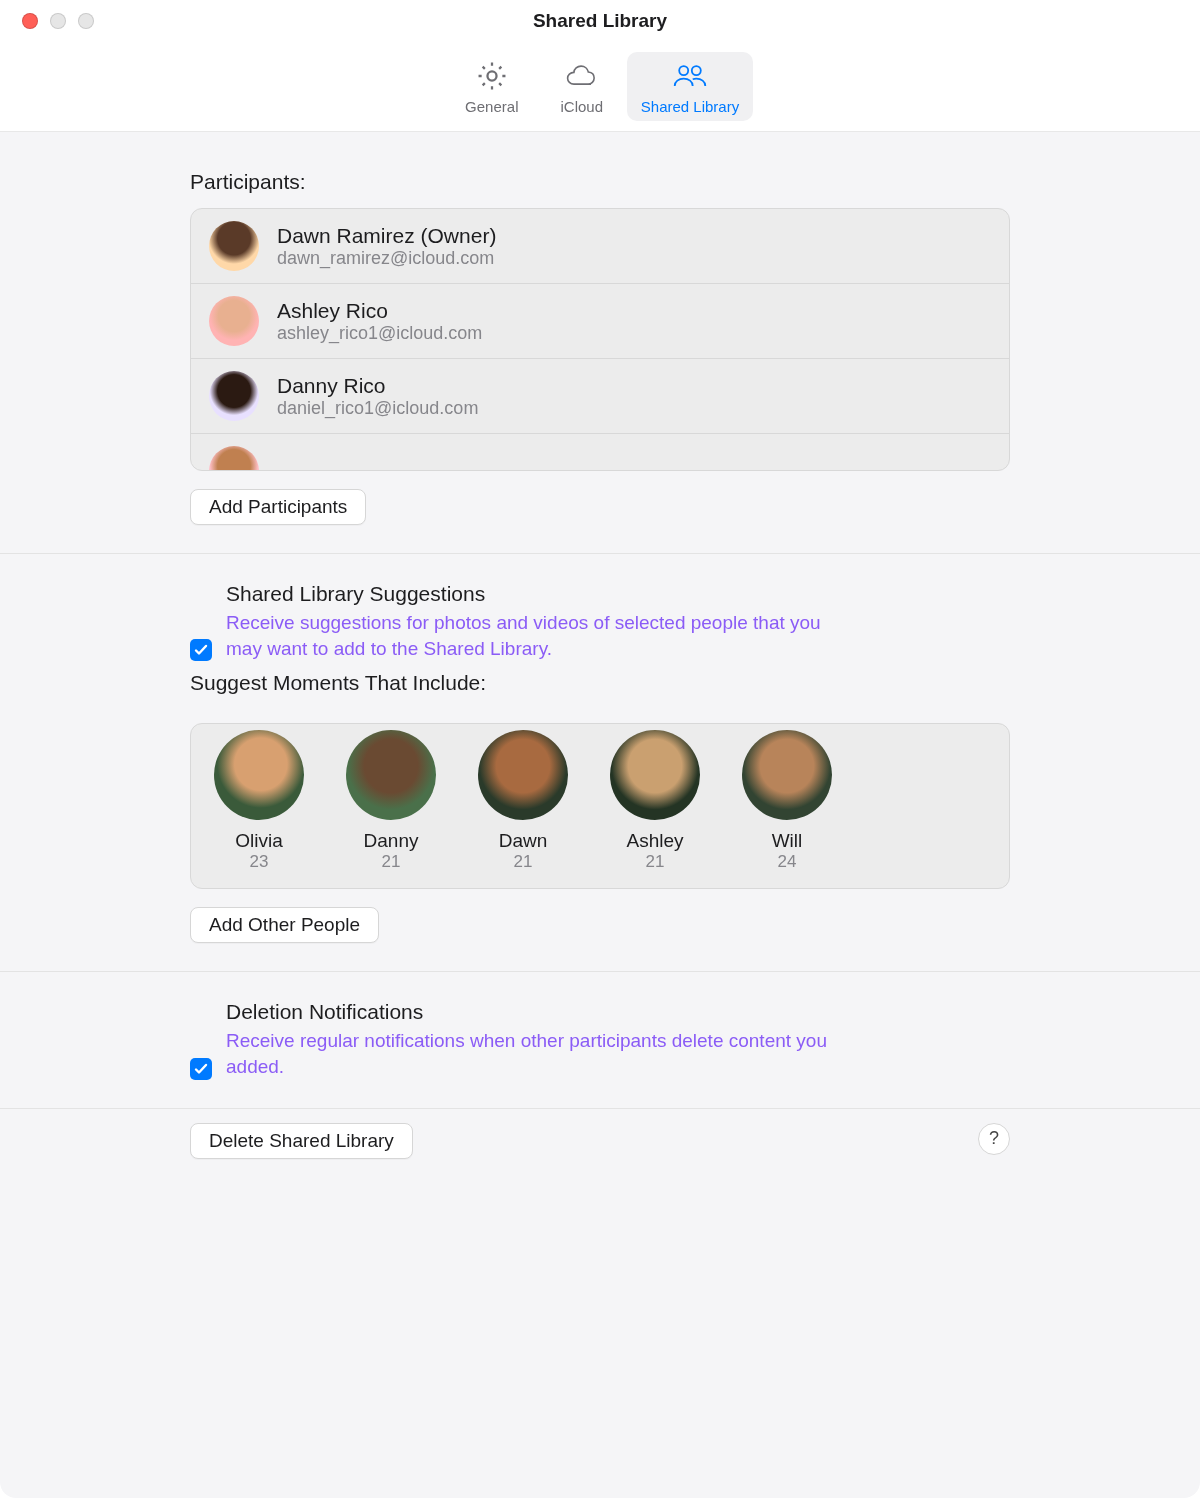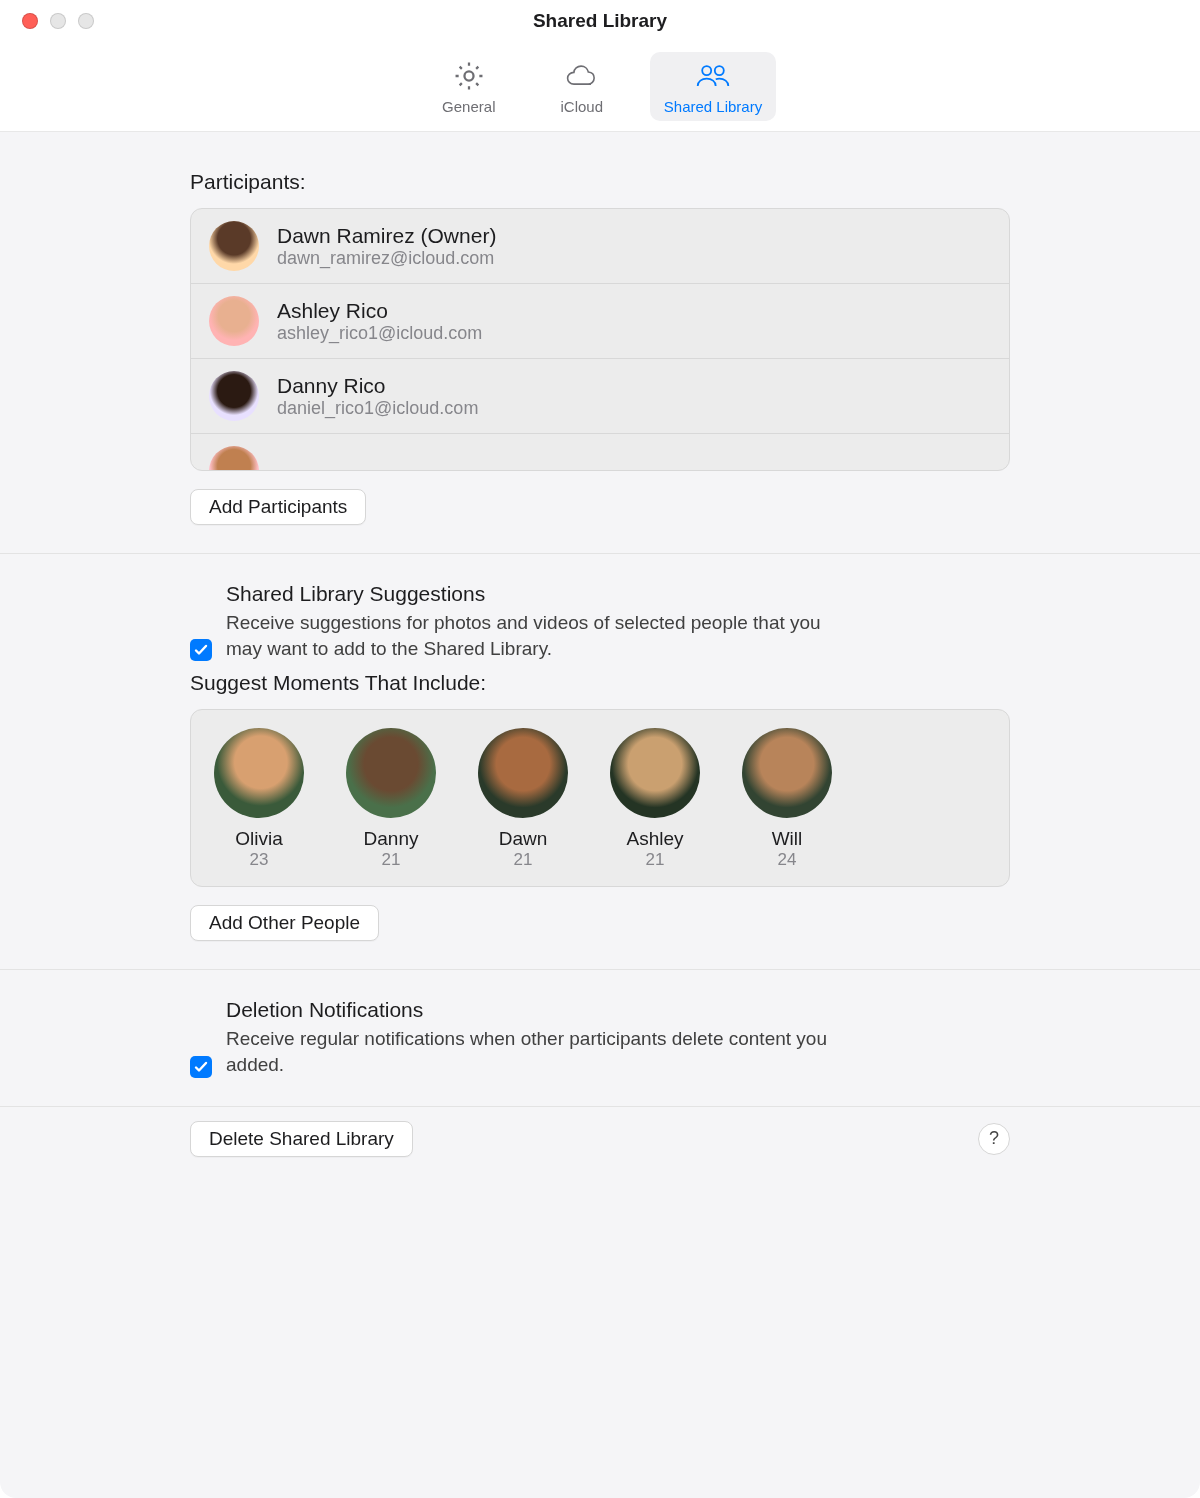--- a/index.html
+++ b/index.html
@@ -52,21 +52,21 @@
     font-size: 19px;
     color: #1d1d1f;
     pointer-events: none;
   }
   
   .toolbar {
     height: 90px;
     display: flex;
     justify-content: center;
     align-items: center;
-    gap: 23px;
+    gap: 0;
     border-bottom: 1px solid #e8e8e8;
     background: #fff;
   }
   .tool-tab {
     display: flex;
     flex-direction: column;
     align-items: center;
     justify-content: center;
     gap: 6px;
     padding: 8px 14px 6px;
@@ -137,46 +137,46 @@
   }
 
   .check-row { display: flex; gap: 14px; margin-top: 28px; align-items:flex-end;}
   .checkbox {
     width: 22px; height: 22px; border-radius: 5px;
     background: var(--accent);
     display:flex; align-items:center; justify-content:center;
     flex-shrink: 0; margin-top: 3px;
   }
   .check-title { font-size: 21px; color: #1d1d1f; }
-  .check-desc  { font-size: 19px; color: #404040; margin-top: 4px; line-height: 1.35; max-width: 620px;}
+  .check-desc  { font-size: 19px; color: #8b5cf6; margin-top: 4px; line-height: 1.35; max-width: 620px;}
 
   .people-box {
-    margin-top: 14px;
-    padding: 18px 8px 16px;
+    margin-top: 28px;
+    padding: 6px 8px 16px;
   }
   .people-grid {
     display: flex;
     justify-content: flex-start;
     gap: 32px;
     padding: 0 10px;
   }
   .person {
     display:flex; flex-direction:column; align-items:center;
     width: 100px;
   }
   .person .photo {
     width: 90px; height: 90px; border-radius: 50%;
     margin-bottom: 10px;
     flex-shrink:0;
   }
   .person .pname { font-size: 19px; color: #1d1d1f; }
   .person .pcount { font-size: 17px; color: var(--text-gray); text-align: center; }
 
   .bottom-row {
-    display:flex; align-items:center; justify-content:space-between;
+    display:flex; justify-content:space-between;
     margin-top: 14px;
     margin-bottom: 12px;
   }
   .help-btn {
     width: 32px; height: 32px; border-radius: 50%;
     background: #fff; border: 1px solid #d6d6d6;
     display:flex; align-items:center; justify-content:center;
     font-size: 18px; color: #444;
     cursor: default;
   }

